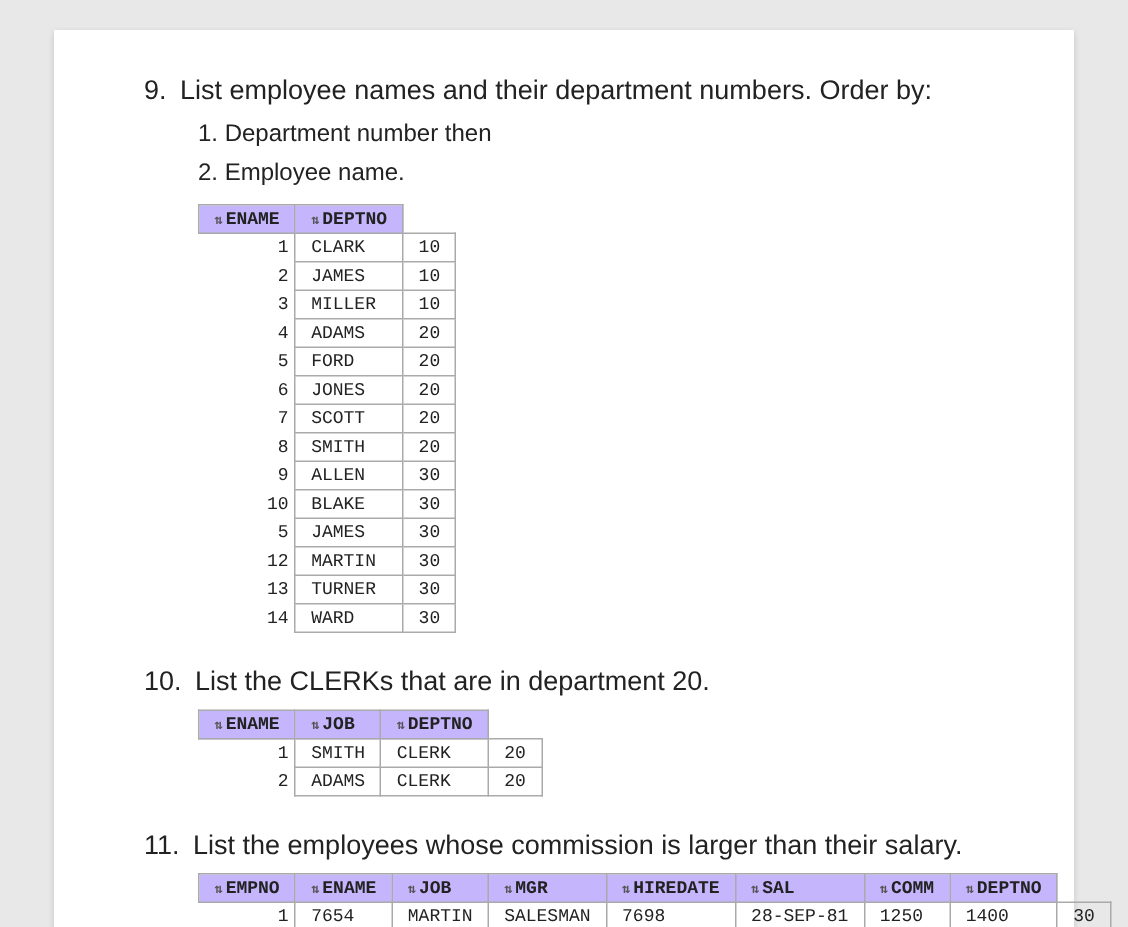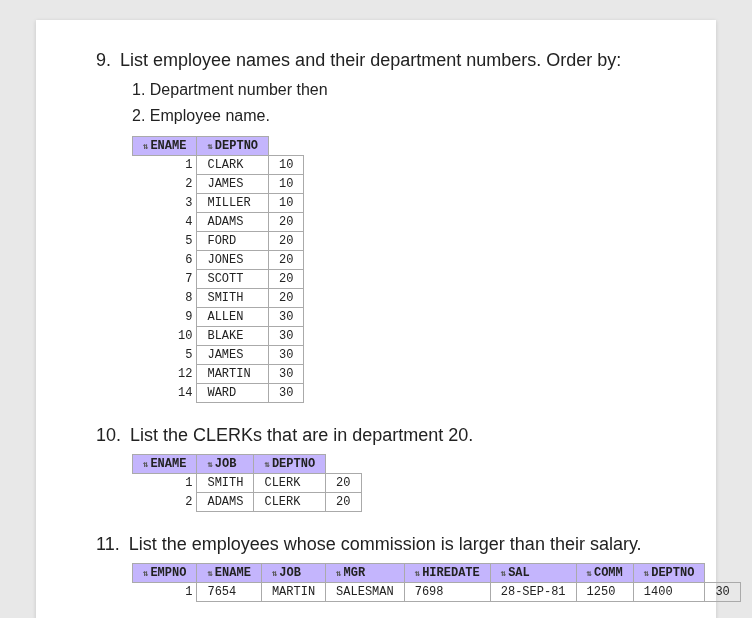--- a/index.html
+++ b/index.html
@@ -141,20 +141,25 @@
               <td style="text-align: right;">30</td>
             </tr>
             <tr>
               <td style="border: none; text-align: right; padding-right: 4px; font-family: &quot;Courier New&quot;, monospace; font-size: 12px;">5</td>
               <td>JAMES</td>
               <td style="text-align: right;">30</td>
             </tr>
             <tr>
               <td style="border: none; text-align: right; padding-right: 4px; font-family: &quot;Courier New&quot;, monospace; font-size: 12px;">12</td>
               <td>MARTIN</td>
+              <td style="text-align: right;">30</td>
+            </tr>
+            <tr>
+              <td style="border: none; text-align: right; padding-right: 4px; font-family: &quot;Courier New&quot;, monospace; font-size: 12px;">13</td>
+              <td>TURNER</td>
               <td style="text-align: right;">30</td>
             </tr>
             <tr>
               <td style="border: none; text-align: right; padding-right: 4px; font-family: &quot;Courier New&quot;, monospace; font-size: 12px;">14</td>
               <td>WARD</td>
               <td style="text-align: right;">30</td>
             </tr>
           </tbody>
       </table>
     </div>

